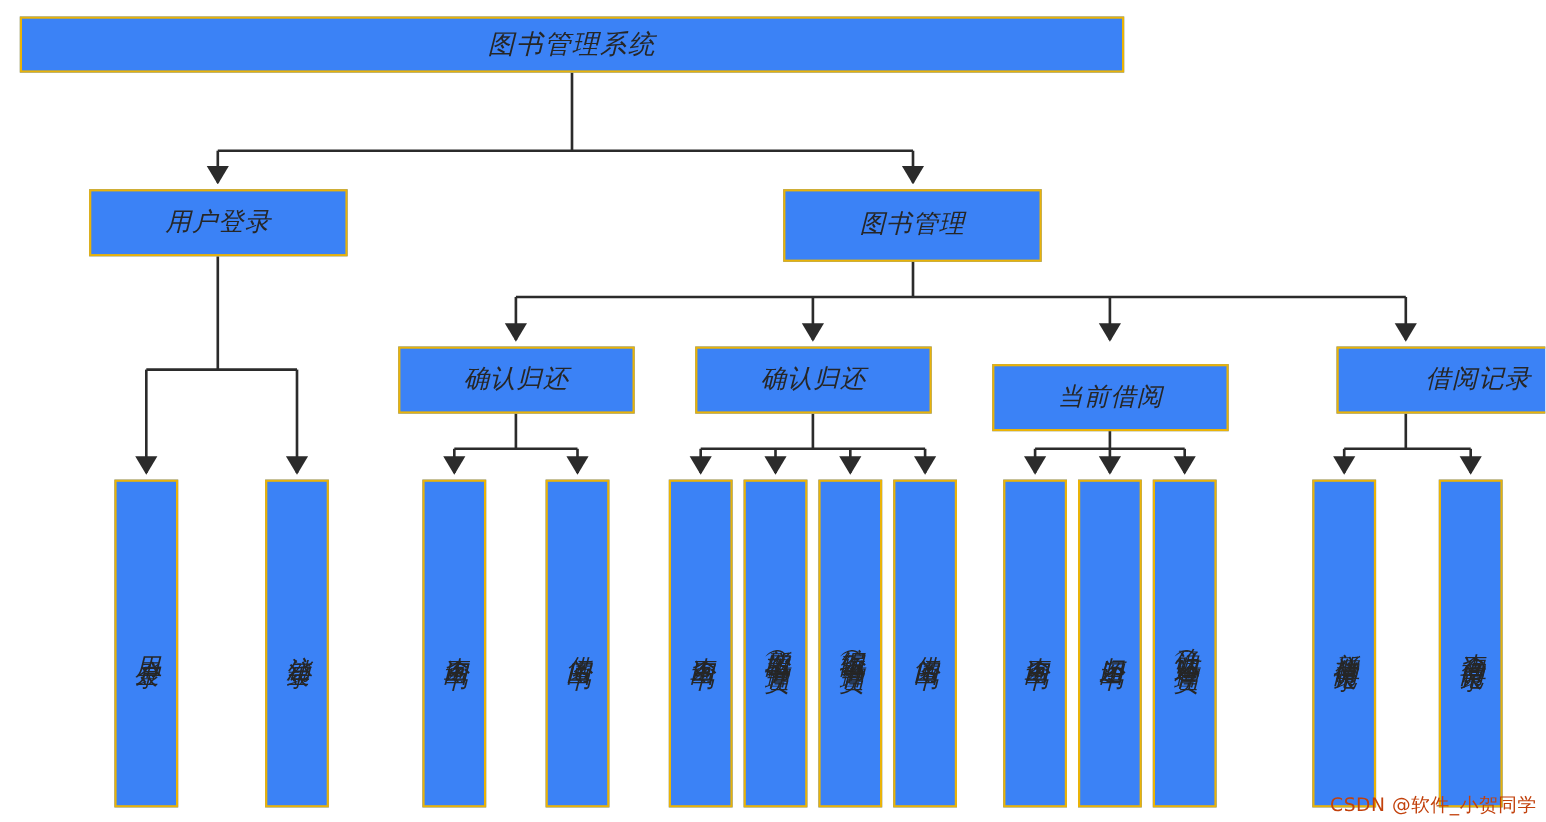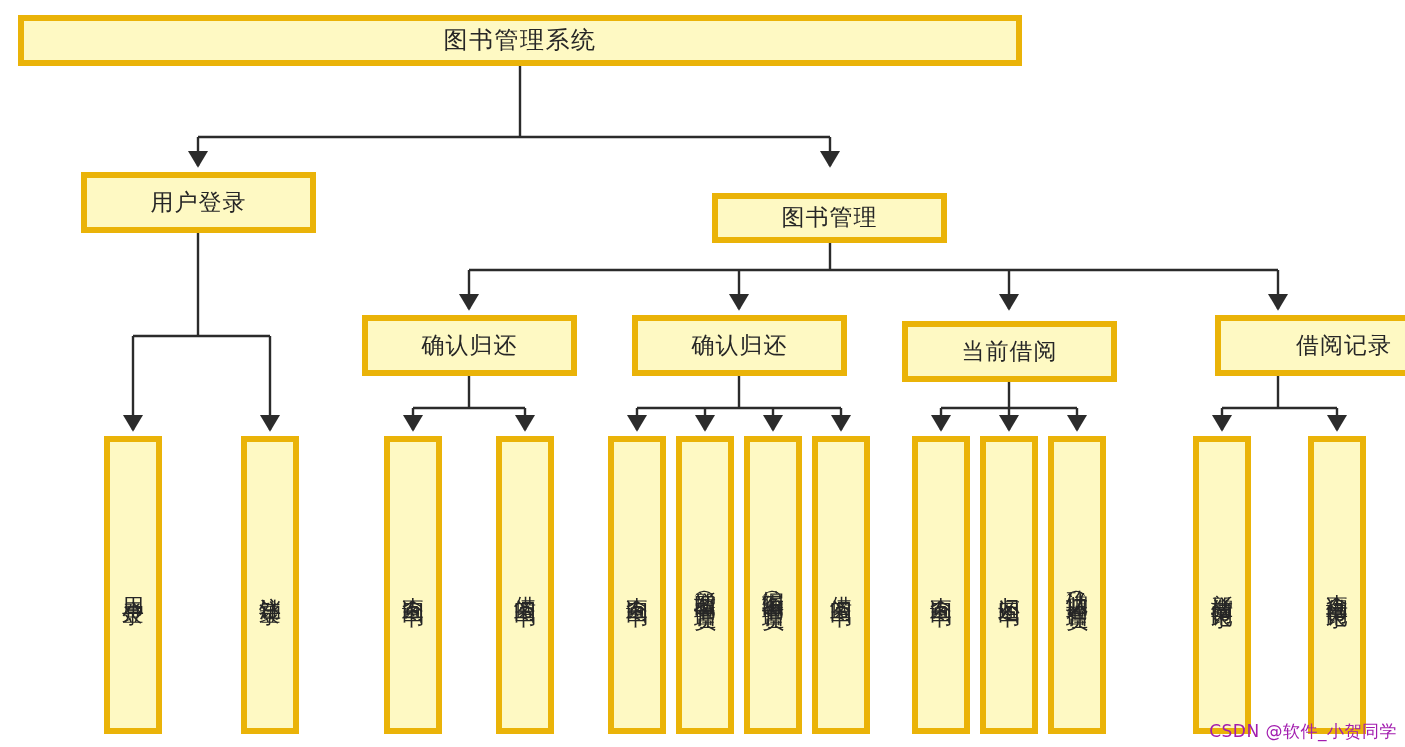--- a/index.html
+++ b/index.html
@@ -21,27 +21,28 @@
   #edges {
     position: absolute;
     left: 0;
     top: 0;
     width: 1405px;
     height: 747px;
   }
   .node {
     position: absolute;
     box-sizing: border-box;
-    border: 6px solid #eab308;
-    background: #fef9c3;
+    border: 2px solid #eab308;
+    background: #3b82f6;
     color: #262626;
     display: flex;
     align-items: center;
     justify-content: center;
     z-index: 2;
+    font-style: italic;
   }
   .node-label {
     display: block;
     text-align: center;
     color: #262626;
     line-height: 1.18;
     white-space: nowrap;
   }
   
   .node.horiz .node-label {
@@ -64,21 +65,21 @@
     letter-spacing: 3px;
     line-height: 1;
     white-space: nowrap;
     max-height: 268px;
   }
   .watermark {
     position: absolute;
     right: 8px;
     bottom: 4px;
     font-size: 17px;
-    color: #a21caf;
+    color: #c2410c;
     letter-spacing: 0.5px;
     z-index: 5;
     white-space: nowrap;
     font-family: "DejaVu Sans", "Liberation Sans", sans-serif;
   }
 </style>
 </head>
 <body>
 
 <div id="canvas">
@@ -137,33 +138,33 @@
   </svg>
 
   <div class="node horiz root" style="left:18px; top:15px; width:1004px; height:51px;">
     <span class="node-label">图书管理系统</span>
   </div>
 
   <div class="node horiz" style="left:81px; top:172px; width:235px; height:61px;">
     <span class="node-label">用户登录</span>
   </div>
 
-  <div class="node horiz" style="left:712px; top:172px; width:235px; height:50px;margin-top:21px;">
+  <div class="node horiz" style="left:712px; top:172px; width:235px; height:66px;">
     <span class="node-label">图书管理</span>
   </div>
 
   <div class="node horiz" style="left:362px; top:315px; width:215px; height:61px;">
     <span class="node-label">确认归还</span>
   </div>
 
   <div class="node horiz" style="left:632px; top:315px; width:215px; height:61px;">
     <span class="node-label">确认归还</span>
   </div>
 
-  <div class="node horiz" style="left:902px; top:321px; width:215px; height:61px;">
+  <div class="node horiz" style="left:902px; top:331px; width:215px; height:61px;">
     <span class="node-label">当前借阅</span>
   </div>
 
   <div class="node horiz" style="left:1215px; top:315px; width:258px; height:61px;">
     <span class="node-label">借阅记录</span>
   </div>
 
   <div class="node vert" style="left:104px; top:436px; width:58px; height:298px;">
     <span class="node-label">用户登录</span>
   </div>

